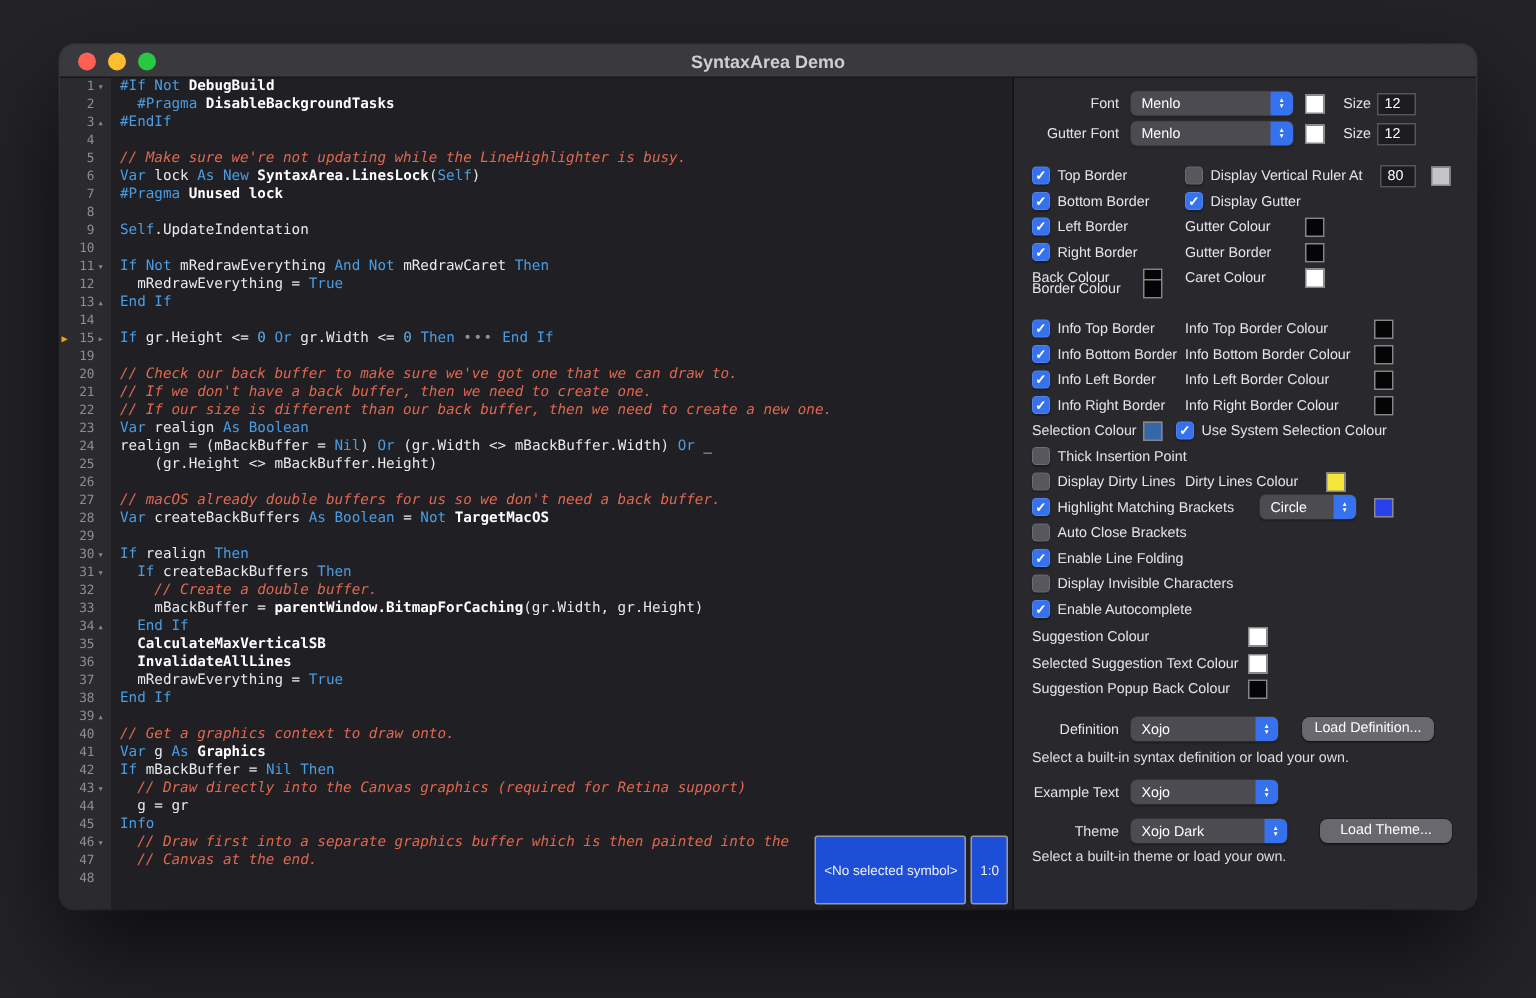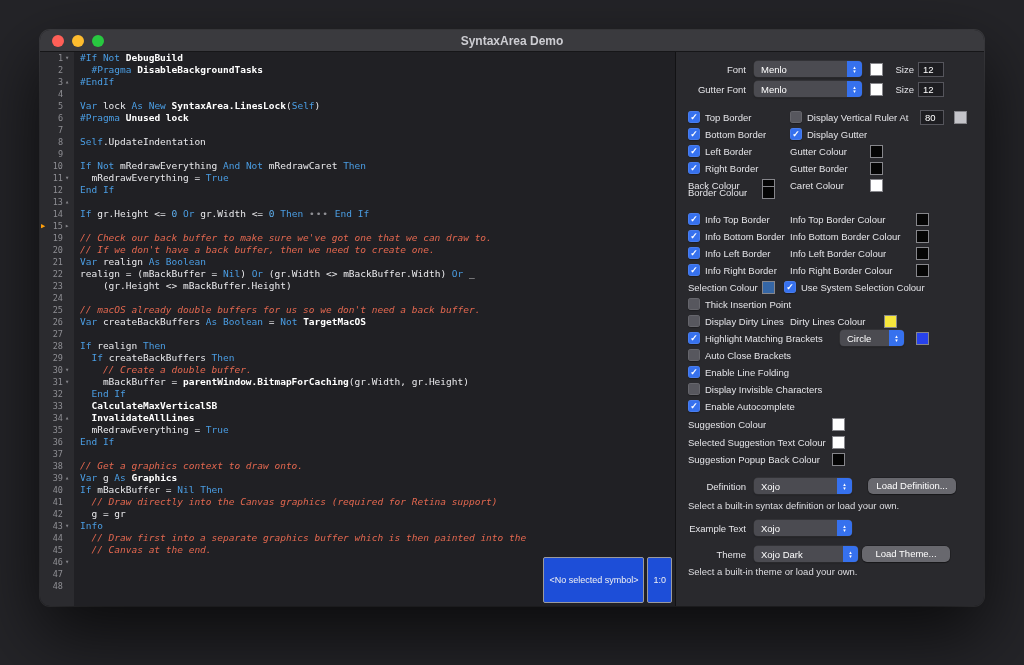--- a/index.html
+++ b/index.html
@@ -267,33 +267,35 @@
           <div class="gut-row">
             <span class="lnum">48</span>
             <span class="fold"></span>
           </div>
         </div>
       <div class="code">
           <div class="code-row"><span class="tk-k">#If Not</span><span class="tk-t"> </span><span class="tk-b">DebugBuild</span></div>
           <div class="code-row"><span class="tk-t">  </span><span class="tk-k">#Pragma</span><span class="tk-t"> </span><span class="tk-b">DisableBackgroundTasks</span></div>
           <div class="code-row"><span class="tk-k">#EndIf</span></div>
           <div class="code-row"></div>
+          <div class="code-row"><span class="tk-c">// Make sure we're not updating while the LineHighlighter is busy.</span></div>
           <div class="code-row"><span class="tk-k">Var</span><span class="tk-t"> lock </span><span class="tk-k">As New</span><span class="tk-t"> </span><span class="tk-b">SyntaxArea.LinesLock</span><span class="tk-t">(</span><span class="tk-k">Self</span><span class="tk-t">)</span></div>
           <div class="code-row"><span class="tk-k">#Pragma</span><span class="tk-t"> </span><span class="tk-b">Unused lock</span></div>
           <div class="code-row"></div>
           <div class="code-row"><span class="tk-k">Self</span><span class="tk-t">.UpdateIndentation</span></div>
           <div class="code-row"></div>
           <div class="code-row"><span class="tk-k">If Not</span><span class="tk-t"> mRedrawEverything </span><span class="tk-k">And Not</span><span class="tk-t"> mRedrawCaret </span><span class="tk-k">Then</span></div>
           <div class="code-row"><span class="tk-t">  mRedrawEverything = </span><span class="tk-k">True</span></div>
           <div class="code-row"><span class="tk-k">End If</span></div>
           <div class="code-row"></div>
           <div class="code-row"><span class="tk-k">If</span><span class="tk-t"> gr.Height &lt;= </span><span class="tk-n">0</span><span class="tk-t"> </span><span class="tk-k">Or</span><span class="tk-t"> gr.Width &lt;= </span><span class="tk-n">0</span><span class="tk-t"> </span><span class="tk-k">Then</span><span class="tk-t"> </span><span class="tk-d">•••</span><span class="tk-t"> </span><span class="tk-k">End If</span></div>
           <div class="code-row"></div>
           <div class="code-row"><span class="tk-c">// Check our back buffer to make sure we've got one that we can draw to.</span></div>
           <div class="code-row"><span class="tk-c">// If we don't have a back buffer, then we need to create one.</span></div>
+          <div class="code-row"><span class="tk-c">// If our size is different than our back buffer, then we need to create a new one.</span></div>
           <div class="code-row"><span class="tk-k">Var</span><span class="tk-t"> realign </span><span class="tk-k">As Boolean</span></div>
           <div class="code-row"><span class="tk-t">realign = (mBackBuffer = </span><span class="tk-k">Nil</span><span class="tk-t">) </span><span class="tk-k">Or</span><span class="tk-t"> (gr.Width &lt;&gt; mBackBuffer.Width) </span><span class="tk-k">Or</span><span class="tk-t"> _</span></div>
           <div class="code-row"><span class="tk-t">    (gr.Height &lt;&gt; mBackBuffer.Height)</span></div>
           <div class="code-row"></div>
           <div class="code-row"><span class="tk-c">// macOS already double buffers for us so we don't need a back buffer.</span></div>
           <div class="code-row"><span class="tk-k">Var</span><span class="tk-t"> createBackBuffers </span><span class="tk-k">As Boolean</span><span class="tk-t"> = </span><span class="tk-k">Not</span><span class="tk-t"> </span><span class="tk-b">TargetMacOS</span></div>
           <div class="code-row"></div>
           <div class="code-row"><span class="tk-k">If</span><span class="tk-t"> realign </span><span class="tk-k">Then</span></div>
           <div class="code-row"><span class="tk-t">  </span><span class="tk-k">If</span><span class="tk-t"> createBackBuffers </span><span class="tk-k">Then</span></div>
           <div class="code-row"><span class="tk-t">    </span><span class="tk-c">// Create a double buffer.</span></div>
@@ -523,20 +525,20 @@
         </div>
         <div class="prow" style="top: 494px;">
           <div class="plabel" style="text-align: right; left: 0px; width: 70px;">Theme</div>
           <div class="popup" style="left: 78px; width: 104px;">
             <span class="popup-label">Xojo Dark</span>
             <span class="popup-cap">
               <i>▴</i>
               <i>▾</i>
             </span>
           </div>
-          <div class="pbutton" style="left: 186px; width: 88px;">Load Theme...</div>
+          <div class="pbutton" style="left: 204px; width: 88px;">Load Theme...</div>
         </div>
         <div class="prow" style="top: 511px;">
           <div class="ptext" style="left: 12px;">Select a built-in theme or load your own.</div>
         </div>
       </div>
   </div>
 </div>
 
 </body></html>

